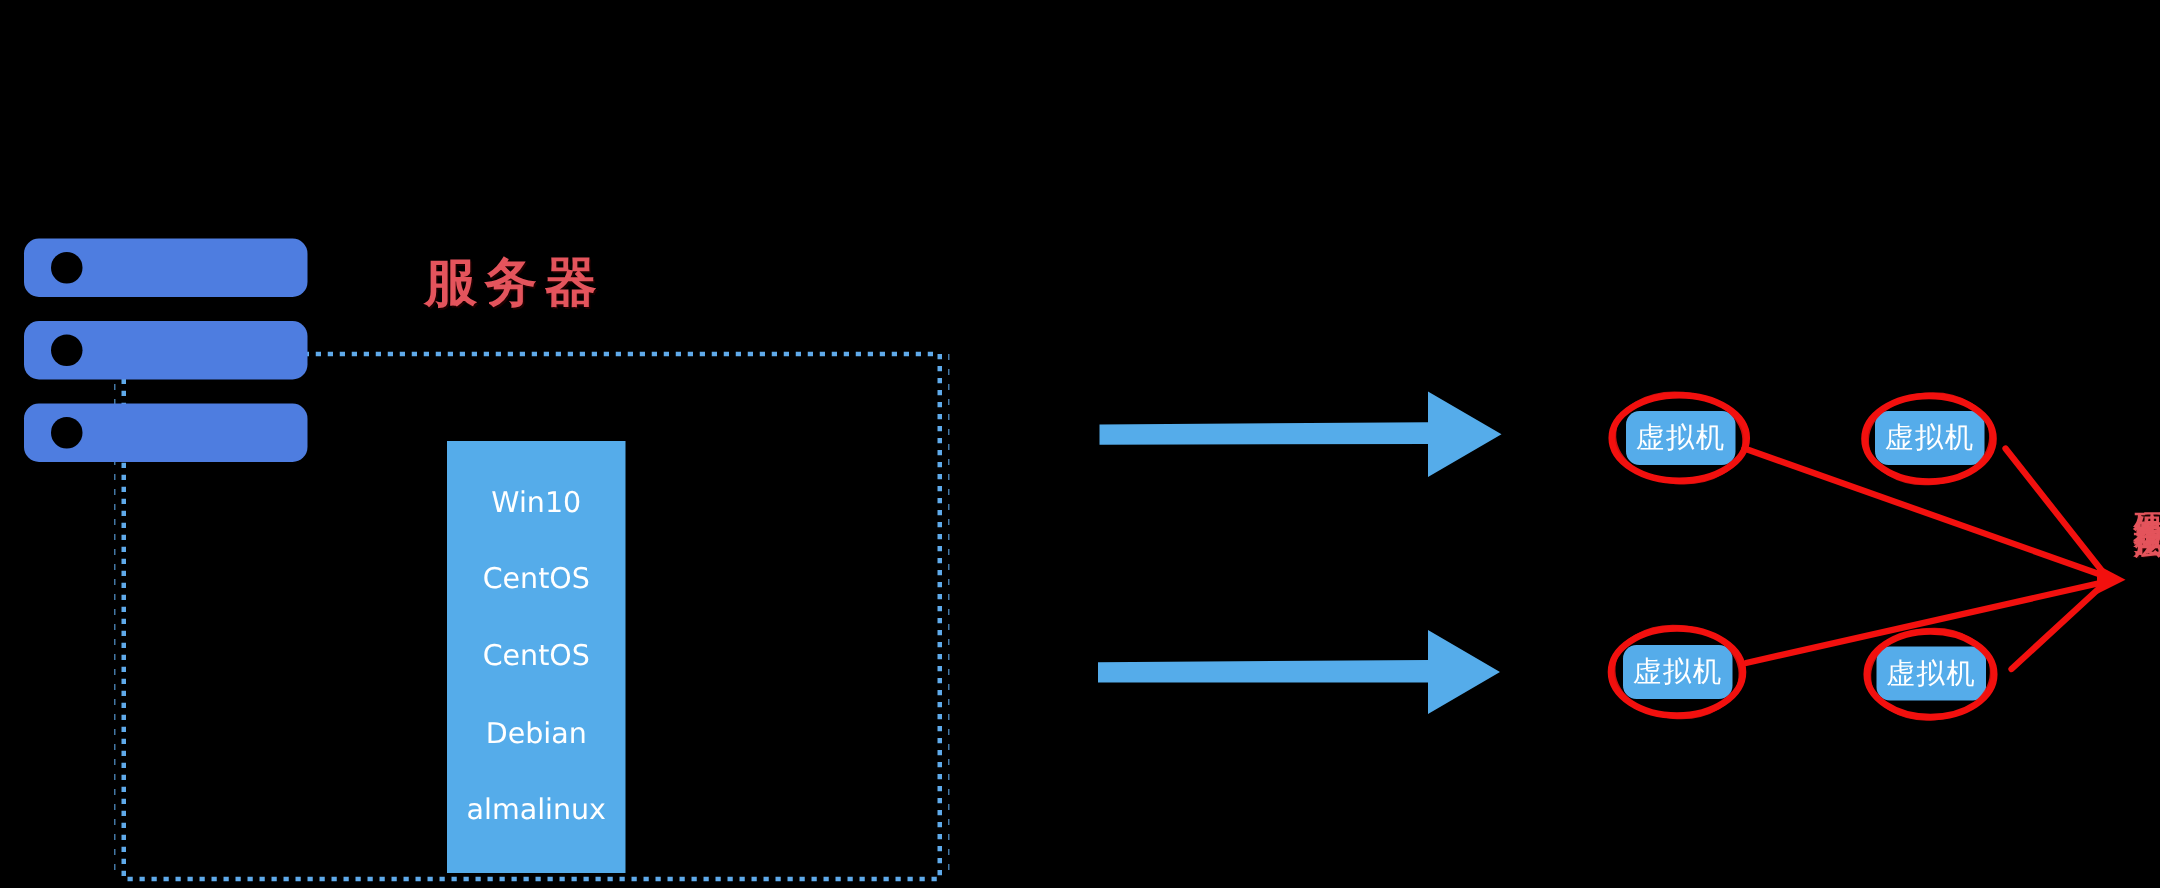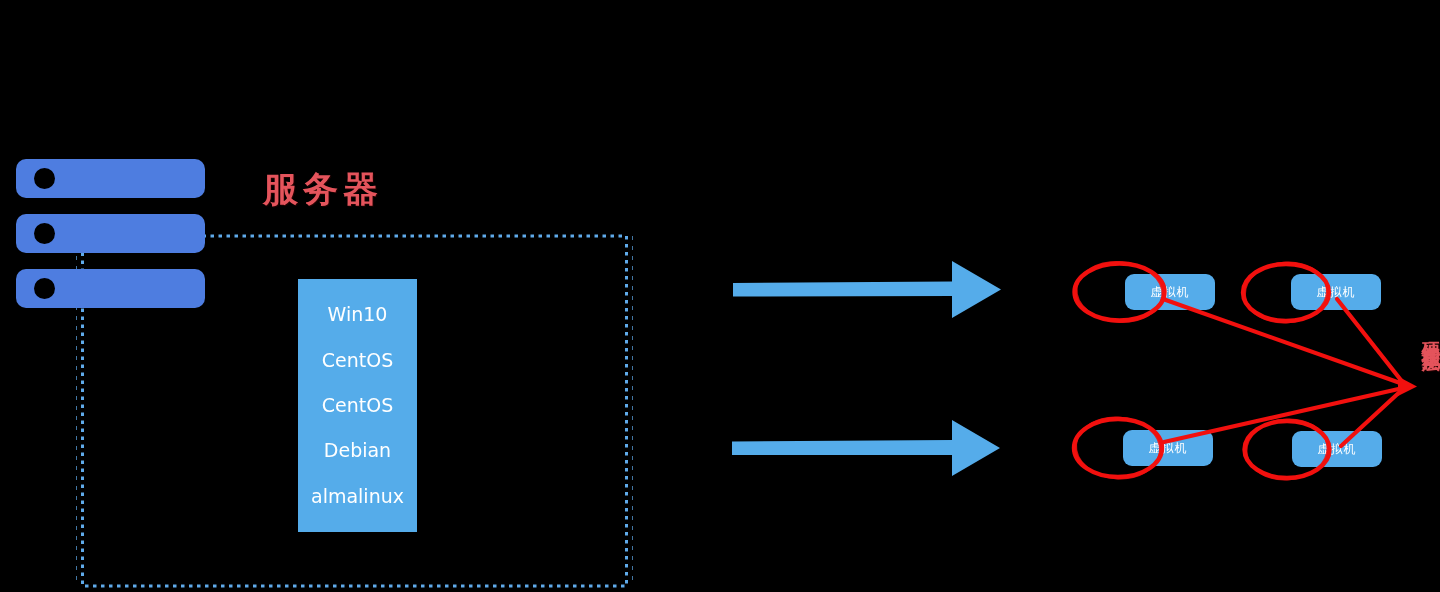--- a/index.html
+++ b/index.html
@@ -36,41 +36,41 @@
     background:var(--server-blue);border-radius:10px;
   }
   .server-bar .server-led-dot{
     position:absolute;left:18px;top:9px;width:21px;height:21px;
     border-radius:50%;background:#000;
   }
 
   
   .section-title{
     position:absolute;height:44px;line-height:44px;width:140px;
-    text-align:left;color:var(--title-red);
+    text-align:right;color:var(--title-red);
     font-size:35px;font-weight:bold;letter-spacing:5px;
     text-shadow:1px 1px 0 rgba(60,0,0,.55);
   }
   #server-title{left:263px;top:167px;}
   #client-title{left:1135px;top:167px;}
 
   
   .os-box{
-    position:absolute;left:298px;top:279px;width:119px;height:253px;
+    position:absolute;left:298px;top:294px;width:119px;height:288px;
     background:var(--light-blue);
     display:flex;flex-direction:column;justify-content:space-evenly;align-items:center;
   }
   .os-item{color:var(--text-white);font-size:19px;line-height:1;}
 
   
   .vm-node{
-    position:absolute;width:90px;height:36px;border-radius:9px;
+    position:absolute;width:73px;height:36px;border-radius:9px;
     background:var(--light-blue);color:var(--text-white);
     display:flex;align-items:center;justify-content:center;
-    font-size:12px;letter-spacing:1px;margin-left:41px;
+    font-size:19px;letter-spacing:1px;
   }
   #vm-node-0{left:1084px;top:274px;}
   #vm-node-1{left:1250px;top:274px;}
   #vm-node-2{left:1082px;top:430px;}
   #vm-node-3{left:1251px;top:431px;}
 
   
   .vertical-label{
     position:absolute;left:1419px;top:326px;height:160px;
     writing-mode:vertical-rl;text-orientation:upright;

